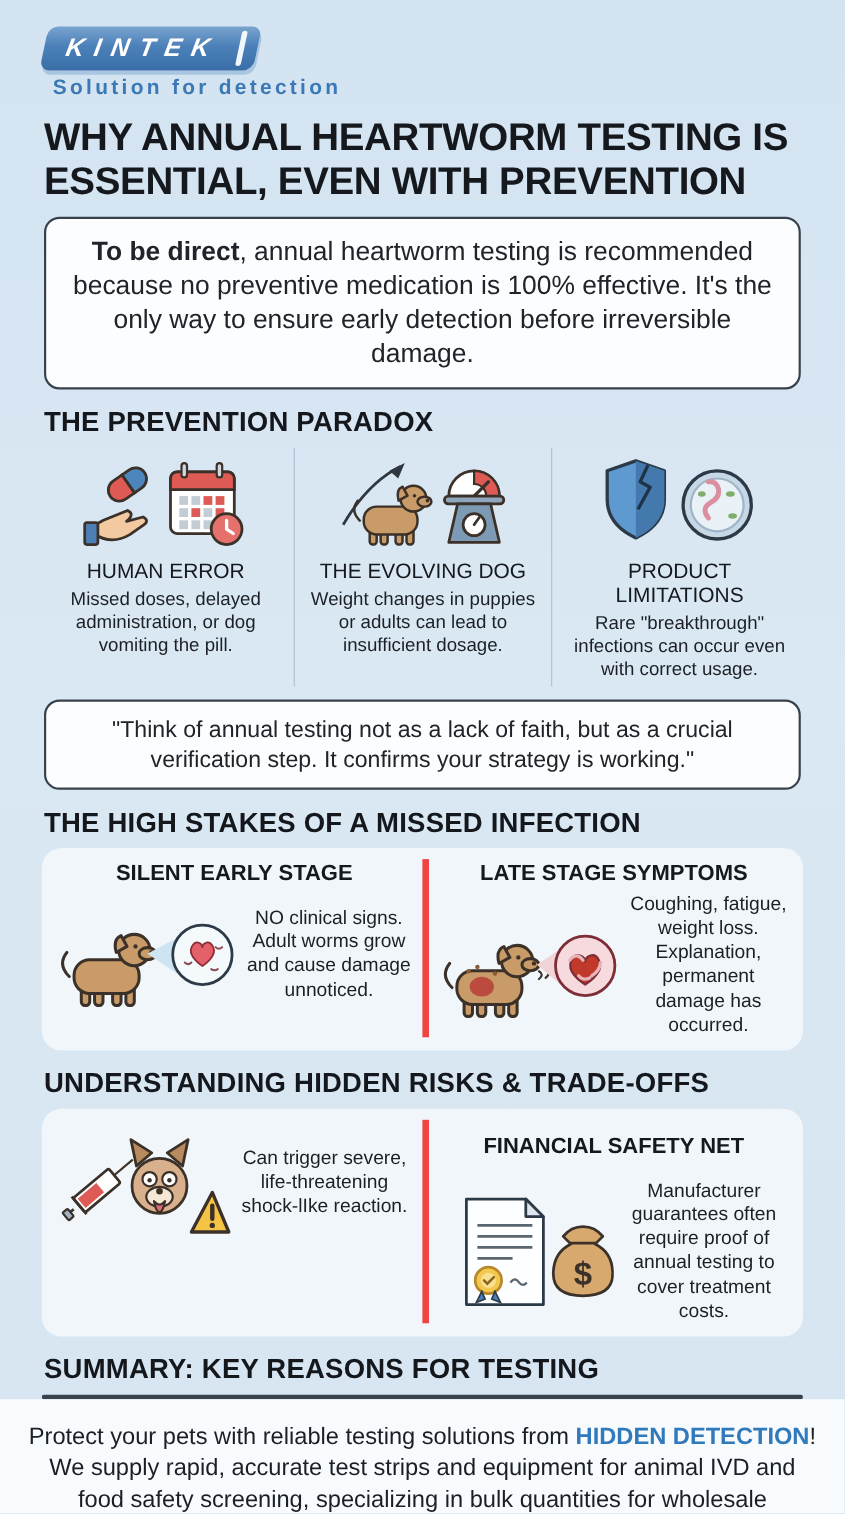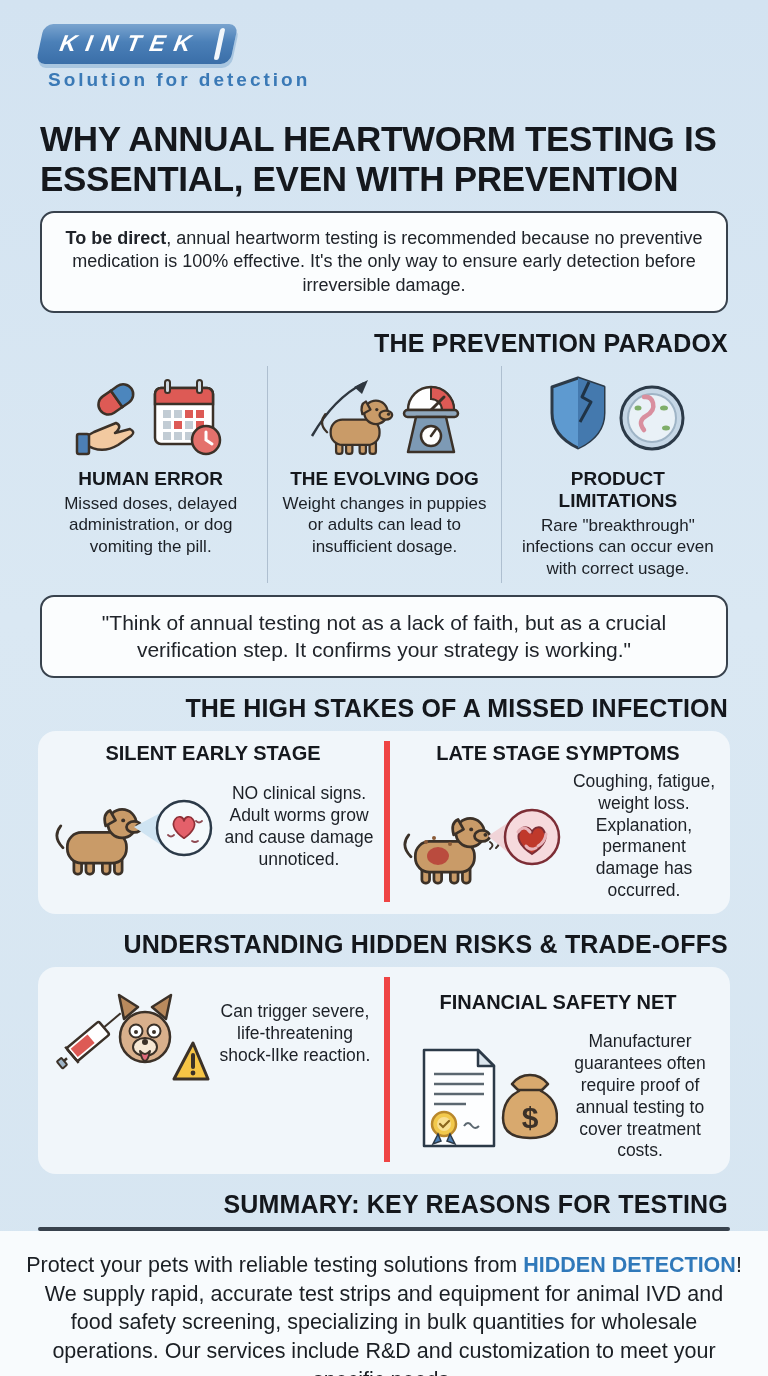--- a/index.html
+++ b/index.html
@@ -11,34 +11,34 @@
   .logo-badge{display:inline-block;position:relative;transform:skewX(-12deg);
     background:linear-gradient(180deg,#7aa4cf 0%,#4b80b8 45%,#3a6ea8 100%);
     border-radius:9px;padding:6px 34px 7px 20px;box-shadow:2px 4px 0 #a9c6e0;}
   .logo-badge::after{content:"";position:absolute;right:12px;top:4px;bottom:4px;width:5px;
     background:#f2f7fb;border-radius:3px;}
   .logo-text{display:inline-block;transform:skewX(2deg);color:#fff;font-weight:bold;
     font-style:italic;font-size:23px;letter-spacing:9px;}
   .tagline{margin:5px 0 0 8px;color:#3a79b6;font-weight:bold;
     font-size:19px;letter-spacing:3px;}
   
-  .title{margin:28px 40px 0;font-size:35px;line-height:1.14;font-weight:800;
+  .title{margin:14px 40px 0;font-size:35px;line-height:1.14;font-weight:800;
     color:#15181d;letter-spacing:-0.3px;}
   
   .callout{margin:12px 40px 0;background:#fbfdfe;border:2px solid#38424d;border-radius:14px;
-    padding:14px 22px;text-align:center;font-size:18px;line-height:1.3;color:#20242a;}
+    padding:14px 22px;text-align:center;font-size:24px;line-height:1.3;color:#20242a;}
   .quote{font-size:21px;padding:12px 22px;}
-  .section-heading{margin:16px 40px 0;text-align:right;font-size:25px;font-weight:800;
+  .section-heading{margin:16px 40px 0;text-align:left;font-size:25px;font-weight:800;
     color:#14171c;letter-spacing:0.2px;}
   
   .paradox{display:grid;grid-template-columns:1fr 1fr 1fr;margin:8px 34px 0;}
   .paradox-col{padding:4px 10px;text-align:center;}
   .paradox-col + .paradox-col{border-left:1px solid #aebfd0;}
   .paradox-icon{height:92px;display:flex;align-items:center;justify-content:center;}
-  .paradox-title{font-size:19px;font-weight:700;margin:6px 0 3px;color:#15181d;}
+  .paradox-title{font-size:19px;font-weight:400;margin:6px 0 3px;color:#15181d;}
   .paradox-text{font-size:17px;line-height:1.26;color:#1c2026;}
   
   .duo-card{margin:8px 38px 0;background:#f1f6fa;border-radius:18px;
     display:grid;grid-template-columns:1fr 1fr;padding:10px 4px 12px;}
   .duo-col{padding:0 8px;text-align:center;}
   .duo-col + .duo-col{border-left:6px solid #ef4444;}
   .duo-title{font-size:20px;font-weight:800;color:#15181d;line-height:1.15;
     min-height:26px;display:flex;align-items:center;justify-content:center;}
   .duo-title.tall{min-height:50px;}
   .duo-body{display:flex;align-items:center;justify-content:center;gap:4px;margin-top:4px;}

